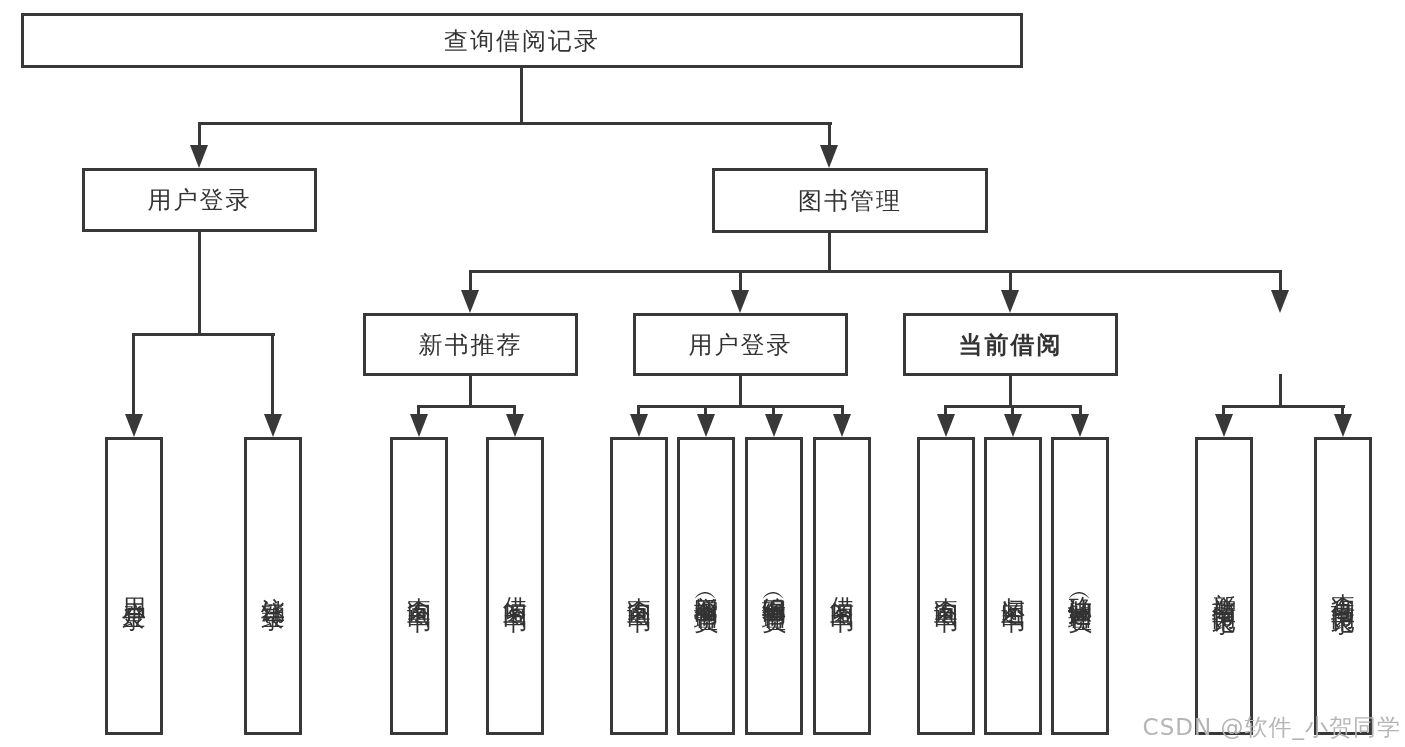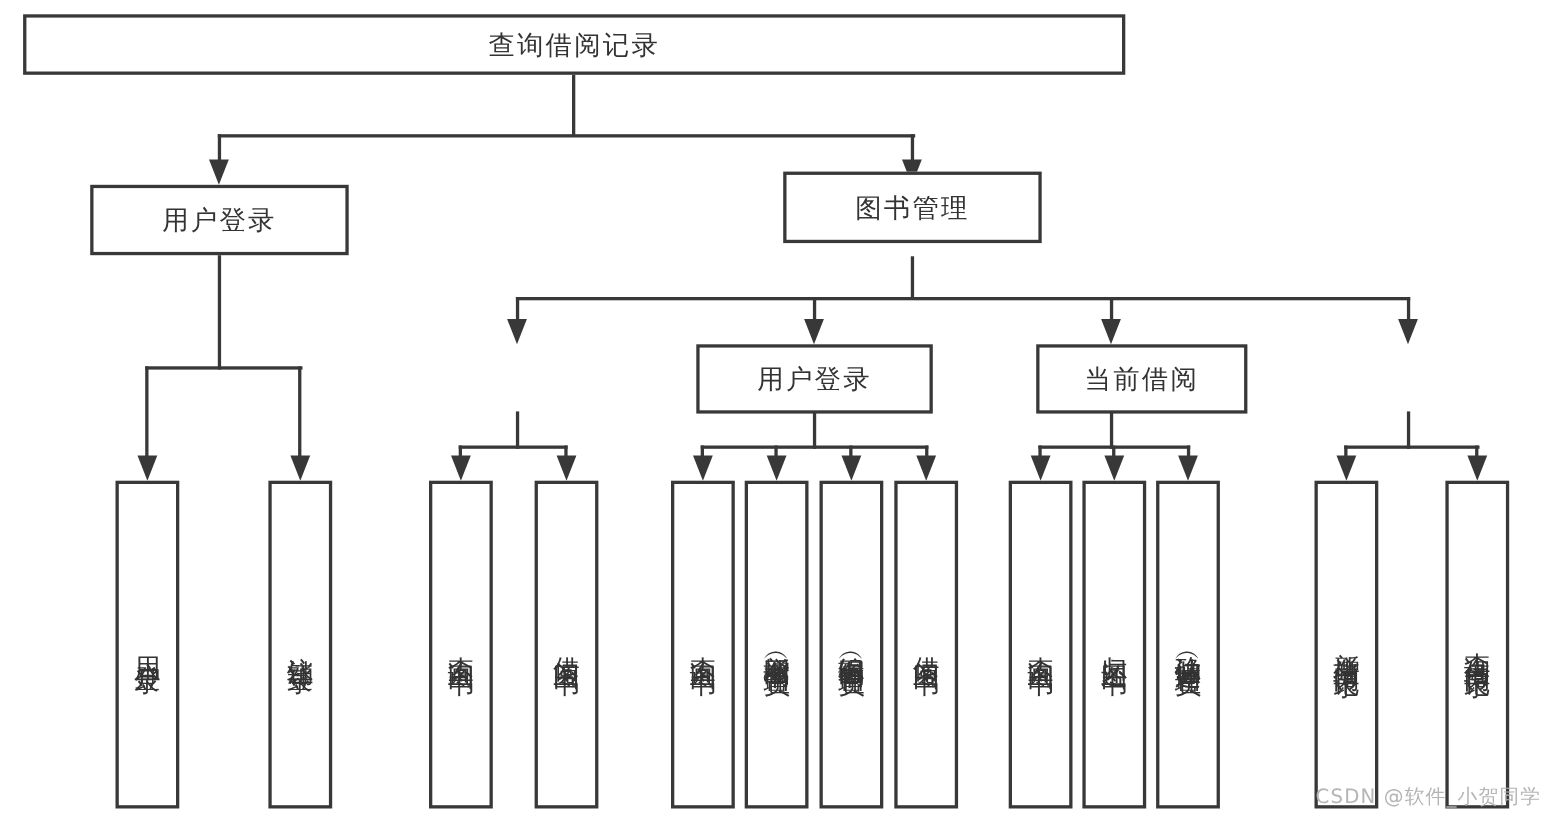--- a/index.html
+++ b/index.html
@@ -60,21 +60,21 @@
     width: 0;
     height: 0;
     border-left: 9px solid transparent;
     border-right: 9px solid transparent;
     border-top: 23px solid #383838;
   }
   .watermark {
     position: absolute;
     top: 712px;
     right: 4px;
-    font-size: 18px;
+    font-size: 23px;
     letter-spacing: 1px;
     color: #b5b5b5;
     z-index: 10;
     white-space: nowrap;
   }
 </style>
 </head>
 <body>
 
 <div id="canvas">
@@ -82,42 +82,43 @@
   <div class="box" style="left:21px; top:13px; width:1002px; height:55px;">查询借阅记录</div>
 
   <div class="vline" style="left:520px; top:68px; height:56px;"></div>
   <div class="hline" style="left:198px; top:122px; width:634px;"></div>
   <div class="vline" style="left:198px; top:122px; height:26px;"></div>
   <div class="arrow" style="left:190px; top:145px;"></div>
   <div class="vline" style="left:828px; top:122px; height:26px;"></div>
   <div class="arrow" style="left:820px; top:145px;"></div>
 
   <div class="box" style="left:82px; top:168px; width:235px; height:64px;">用户登录</div>
-  <div class="box" style="left:712px; top:156px; width:235px; height:65px;">图书管理</div>
+  <div class="box" style="left:712px; top:168px; width:276px; height:65px;">图书管理</div>
 
   <div class="vline" style="left:198px; top:232px; height:104px;"></div>
   <div class="hline" style="left:132px; top:333px; width:143px;"></div>
   <div class="vline" style="left:132px; top:333px; height:82px;"></div>
   <div class="arrow" style="left:125px; top:414px;"></div>
   <div class="vline" style="left:271px; top:333px; height:82px;"></div>
   <div class="arrow" style="left:264px; top:414px;"></div>
 
   <div class="vline" style="left:828px; top:233px; height:39px;"></div>
   <div class="hline" style="left:469px; top:270px; width:813px;"></div>
   <div class="vline" style="left:469px; top:270px; height:23px;"></div>
   <div class="arrow" style="left:461px; top:290px;"></div>
   <div class="vline" style="left:739px; top:270px; height:23px;"></div>
   <div class="arrow" style="left:731px; top:290px;"></div>
   <div class="vline" style="left:1009px; top:270px; height:23px;"></div>
   <div class="arrow" style="left:1001px; top:290px;"></div>
   <div class="vline" style="left:1279px; top:270px; height:23px;"></div>
   <div class="arrow" style="left:1271px; top:290px;"></div>
 
+  <div class="box" style="left:363px; top:313px; width:215px; height:63px;">新书推荐</div>
   <div class="box" style="left:633px; top:313px; width:215px; height:63px;">用户登录</div>
-  <div class="box" style="left:942px; top:313px; width:192px; height:63px;">当前借阅</div>
+  <div class="box" style="left:903px; top:313px; width:215px; height:63px;font-weight:bold;">当前借阅</div>
 
   <div class="vline" style="left:469px; top:374px; height:34px;"></div>
   <div class="hline" style="left:417px; top:405px; width:99px;"></div>
   <div class="vline" style="left:417px; top:405px; height:11px;"></div>
   <div class="arrow" style="left:410px; top:414px;"></div>
   <div class="vline" style="left:513px; top:405px; height:11px;"></div>
   <div class="arrow" style="left:506px; top:414px;"></div>
 
   <div class="vline" style="left:739px; top:374px; height:34px;"></div>
   <div class="hline" style="left:637px; top:405px; width:207px;"></div>

